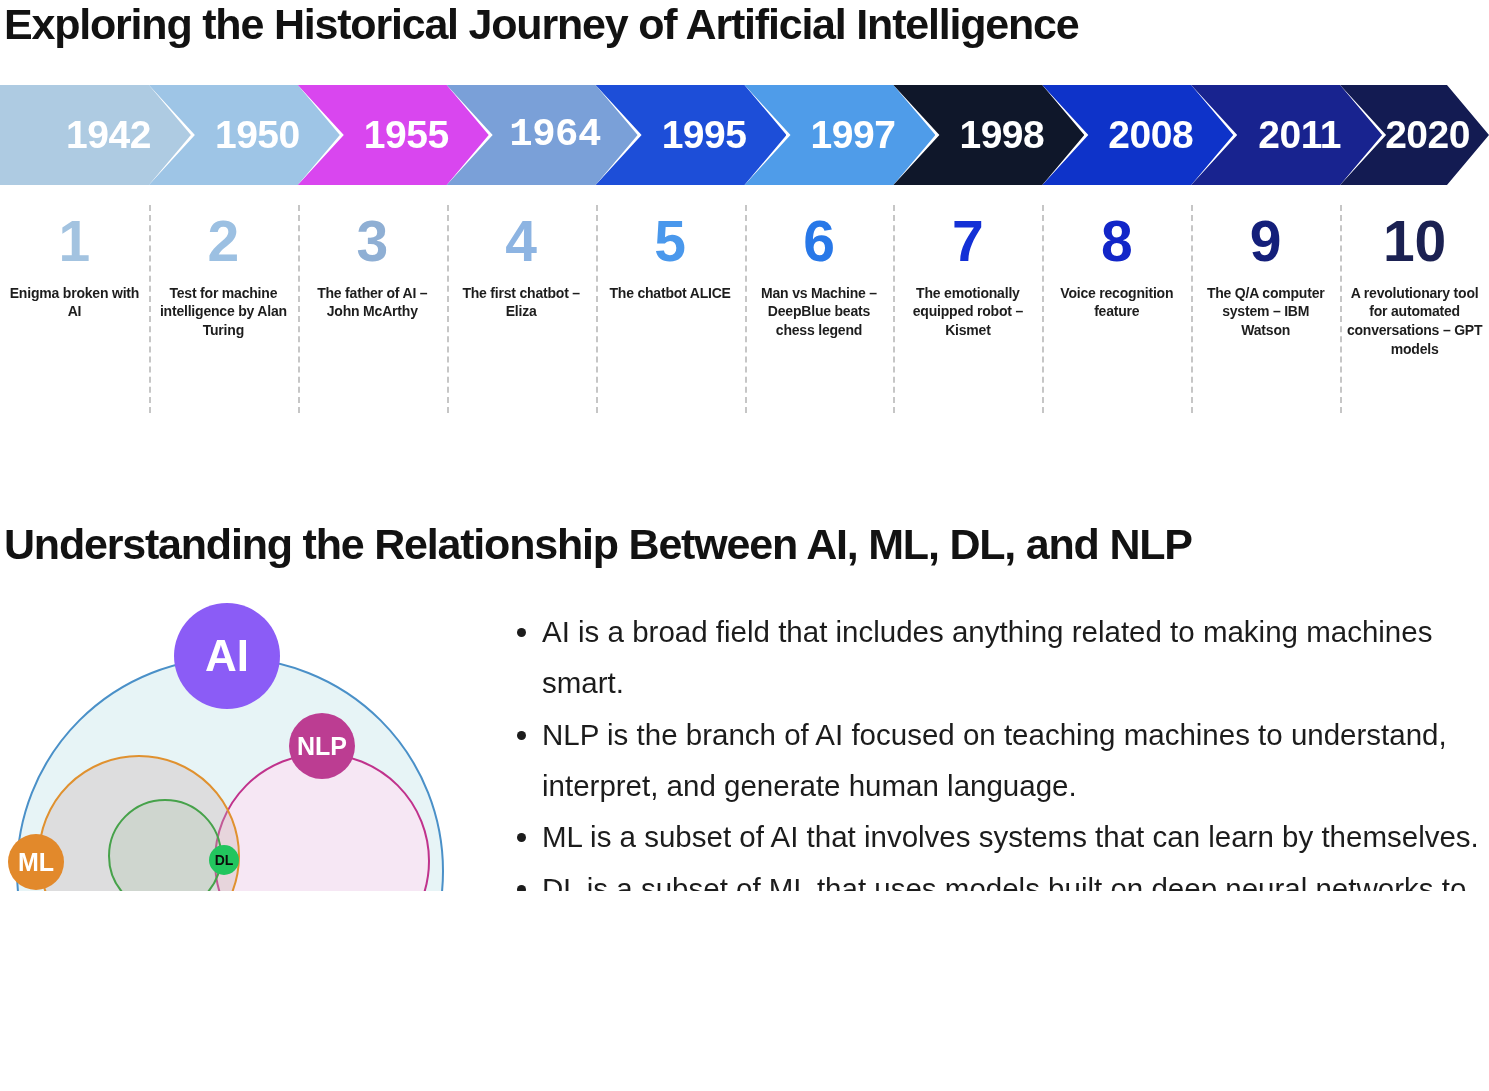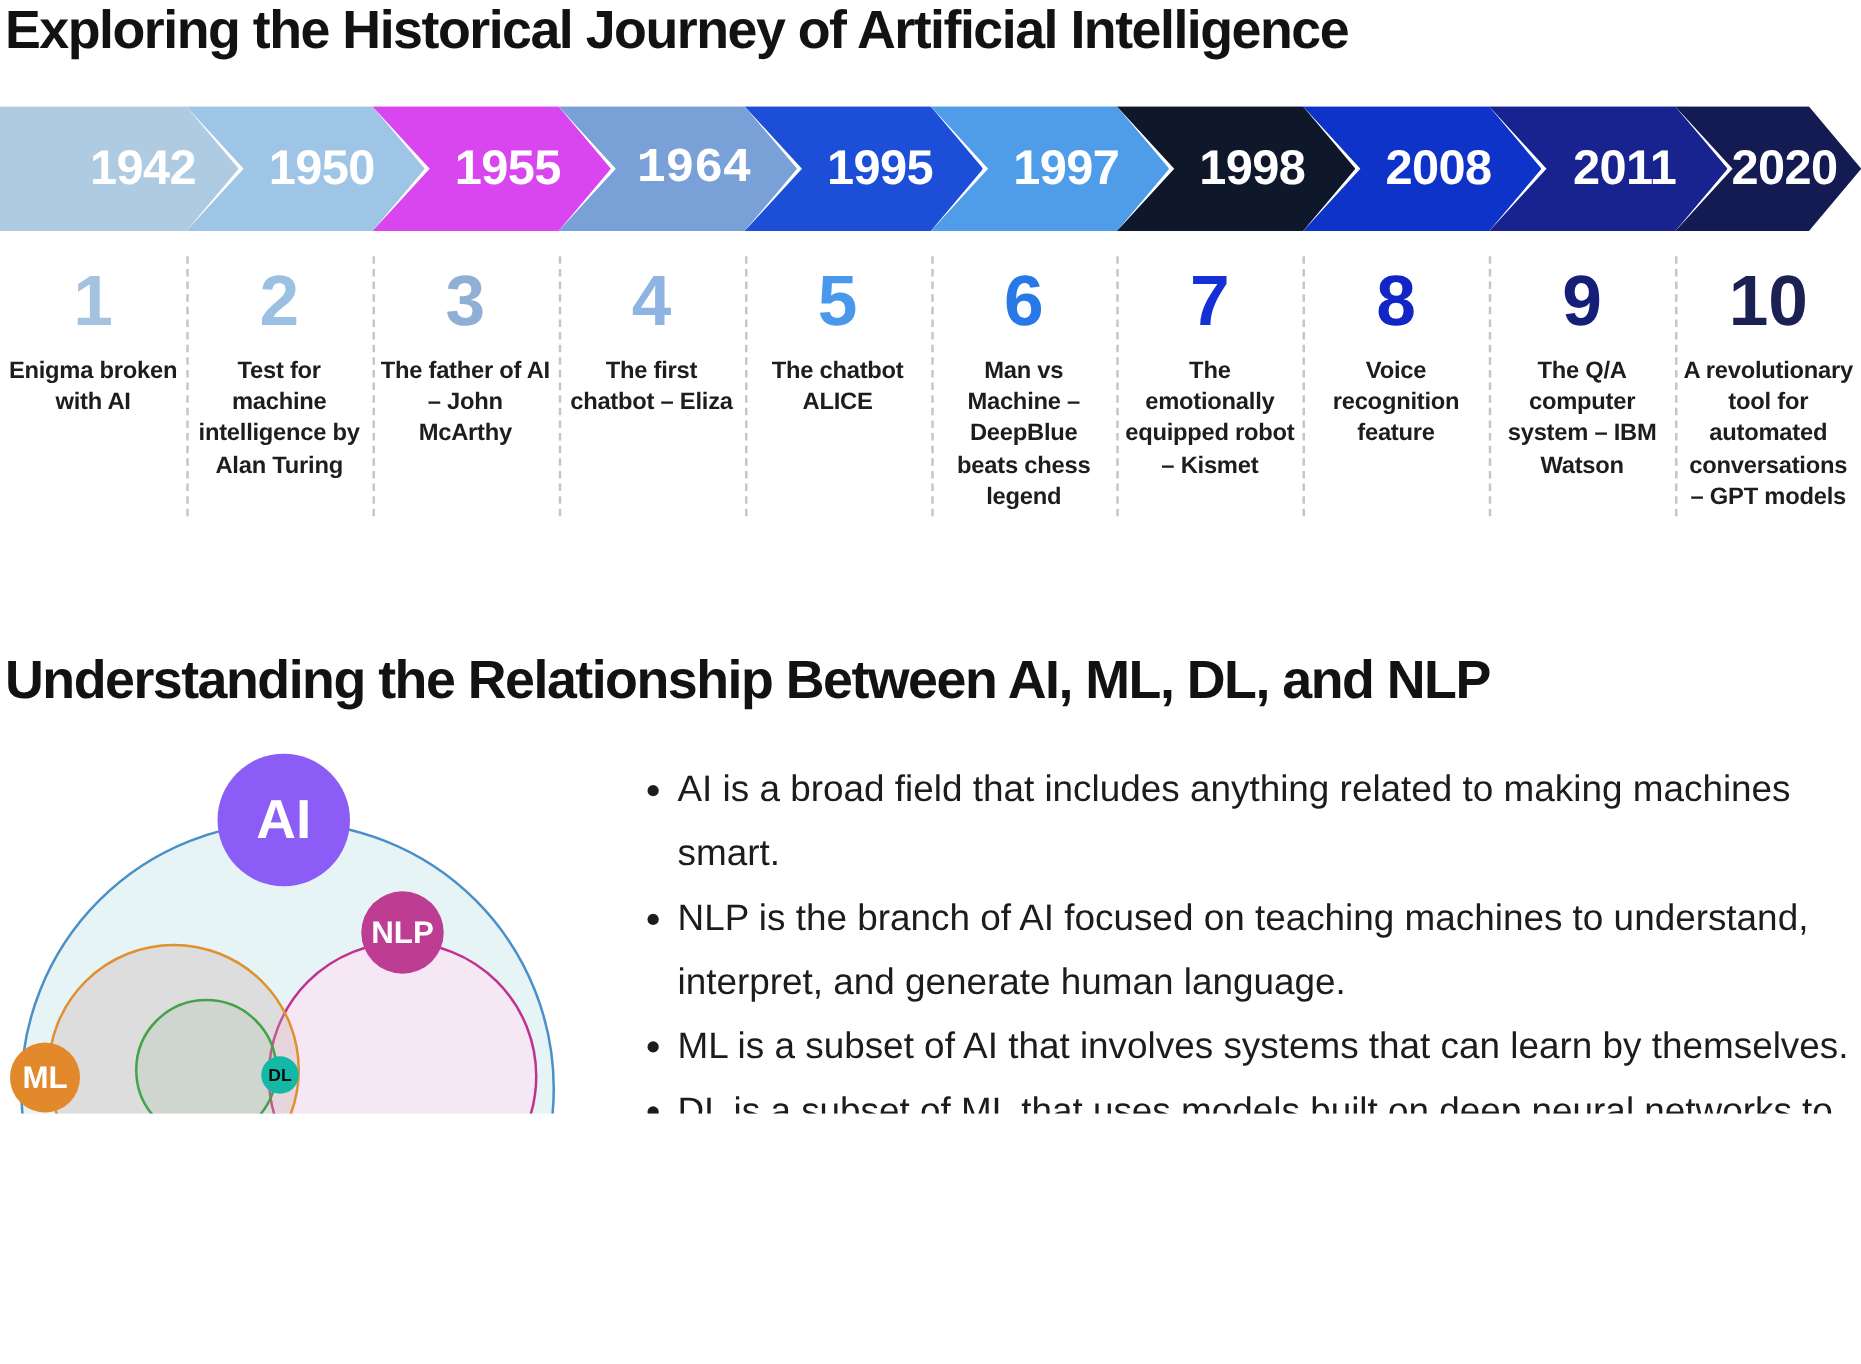--- a/index.html
+++ b/index.html
@@ -16,53 +16,53 @@
   .timeline{position:absolute;left:0;top:85px;width:1489px;height:100px;}
   .chevron{position:absolute;top:0;height:100px;}
   .chevron .year{
     position:absolute;inset:0;display:flex;align-items:center;justify-content:center;
     padding-left:26px;color:#ffffff;font-weight:bold;font-size:39px;letter-spacing:-0.5px;
   }
   
   .details{position:absolute;left:0;top:202px;width:1489px;display:flex;align-items:flex-start;}
   .col{flex:1 1 0;text-align:center;padding:0 5px;box-sizing:border-box;}
   .col .num{font-size:57px;font-weight:bold;line-height:1.05;margin:10px 0 12px 0;}
-  .col .desc{font-size:19px;font-weight:bold;color:#1d1d1d;line-height:1.33;letter-spacing:-0.2px;}
+  .col .desc{font-size:14px;font-weight:bold;color:#1d1d1d;line-height:1.33;letter-spacing:-0.2px;}
   .divider{position:absolute;top:3px;height:208px;width:0;border-left:2px dashed #c6c6c6;}
   
   .venn{position:absolute;left:0;top:588px;width:470px;height:503px;}
   .vcircle{position:absolute;border-radius:50%;box-sizing:border-box;}
   .ai-circle{left:16px;top:69px;width:428px;height:428px;background:#e7f4f6;border:2px solid #4a90c8;}
   .nlp-circle{left:214px;top:165px;width:216px;height:216px;background:rgba(252,226,242,0.72);border:2px solid #c0328c;}
   .ml-circle{left:38px;top:167px;width:202px;height:202px;background:rgba(200,175,172,0.32);border:2px solid #e0912f;}
   .dl-circle{left:108px;top:211px;width:114px;height:114px;background:rgba(110,165,100,0.12);border:2px solid #46a24a;}
   .badge{
     position:absolute;border-radius:50%;display:flex;align-items:center;justify-content:center;
     color:#fff;font-weight:bold;
   }
   .ai-badge{left:174px;top:15px;width:106px;height:106px;background:#8b5cf6;font-size:44px;}
   .nlp-badge{left:289px;top:125px;width:66px;height:66px;background:#bc3d92;font-size:25px;}
   .ml-badge{left:8px;top:246px;width:56px;height:56px;background:#e2892b;font-size:25px;}
-  .dl-badge{left:209px;top:257px;width:30px;height:30px;background:#14b8a6;font-size:14px;color:#0c0c0c;}
+  .dl-badge{left:209px;top:257px;width:30px;height:30px;background:#22c55e;font-size:14px;color:#0c0c0c;}
   
   .bullets{
     position:absolute;left:496px;top:606px;width:980px;margin:0;padding:0 0 0 46px;
     font-size:29.5px;color:#1c1c1c;line-height:1.74;
   }
   .bullets li{margin:0;padding:0;}
 </style>
 </head>
 <body>
 
 <div class="canvas">
 
   <h1 class="title">Exploring the Historical Journey of Artificial Intelligence</h1>
 
   <div class="timeline">
-      <div class="chevron" style="left: 0px; width: 190.9px; background: rgb(174, 203, 226); clip-path: polygon(0px 0px, 148.9px 0px, 190.9px 50%, 148.9px 100%, 0px 100%); padding-left: 12px;">
+      <div class="chevron" style="left: 0px; width: 190.9px; background: rgb(174, 203, 226); clip-path: polygon(0px 0px, 148.9px 0px, 190.9px 50%, 148.9px 100%, 0px 100%);">
         <span class="year">1942</span>
       </div>
       <div class="chevron" style="left: 148.9px; width: 190.9px; background: rgb(158, 197, 230); clip-path: polygon(46px 50%, 0px 0px, 148.9px 0px, 190.9px 50%, 148.9px 100%, 0px 100%);">
         <span class="year">1950</span>
       </div>
       <div class="chevron" style="left: 297.8px; width: 190.9px; background: #d946ef; clip-path: polygon(46px 50%, 0px 0px, 148.9px 0px, 190.9px 50%, 148.9px 100%, 0px 100%);">
         <span class="year">1955</span>
       </div>
       <div class="chevron" style="left: 446.7px; width: 190.9px; background: rgb(122, 160, 216); clip-path: polygon(46px 50%, 0px 0px, 148.9px 0px, 190.9px 50%, 148.9px 100%, 0px 100%); font-family: Liberation Mono, monospace;">
         <span class="year">1964</span>

